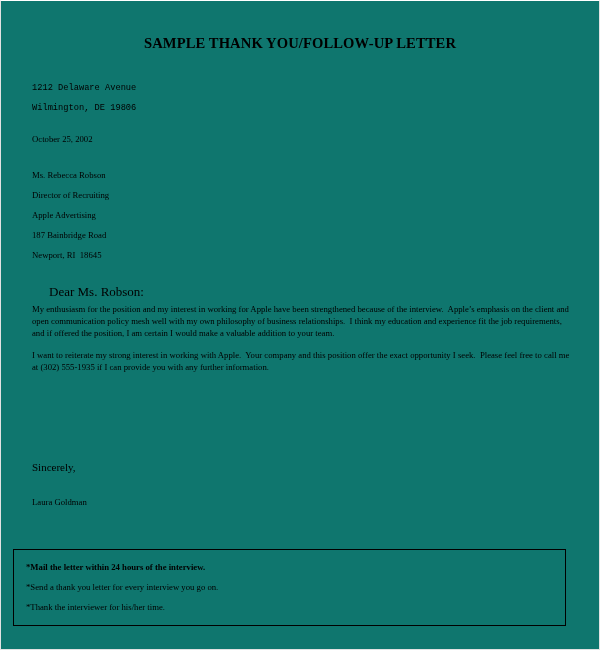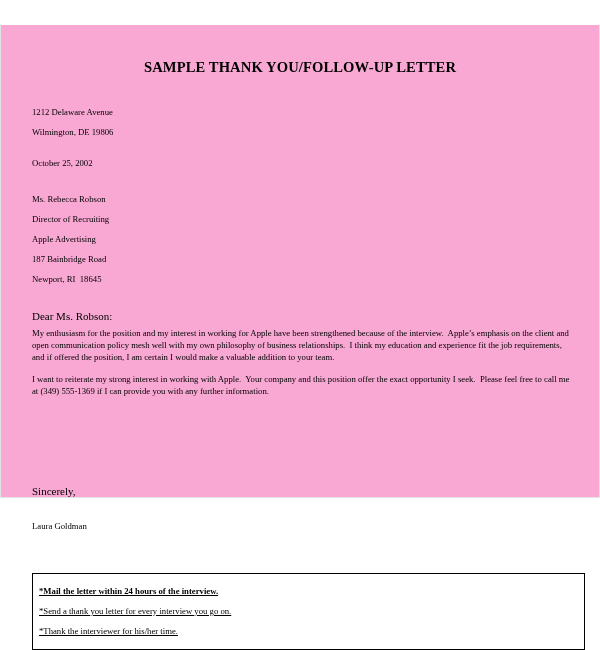--- a/index.html
+++ b/index.html
@@ -12,47 +12,47 @@
     height: 650px;
     overflow: hidden;
     font-family: "Liberation Serif", "DejaVu Serif", serif;
     color: #000000;
   }
 
   .page {
     position: relative;
     box-sizing: border-box;
     width: 600px;
-    height: 474px;
-    background: #f9a8d4;
+    height: 650px;
+    background: #0f766e;
     border-left: 1px solid #e2e2e2;
     border-right: 1px solid #e2e2e2;
     border-bottom: 1px solid #e2e2e2;
     border-top: 1px solid #ffffff;
-    margin-top: 24px;
   }
 
   .doc-title {
     margin: 0;
     padding: 0;
     position: absolute;
     left: 0;
     right: 0;
     top: 34px;
     text-align: center;
     font-size: 14.6px;
     font-weight: bold;
     letter-spacing: 0.1px;
     line-height: 1.1;
   }
 
   .sender-block {
     position: absolute;
     left: 31px;
     top: 77px;
+    font-family: Liberation Mono, monospace;
   }
   .sender-block .addr-line {
     font-size: 8.7px;
     line-height: 20px;
     white-space: pre;
   }
 
   .date-line {
     position: absolute;
     left: 31px;
@@ -67,23 +67,23 @@
     top: 164px;
   }
   .recipient-block .addr-line {
     font-size: 8.7px;
     line-height: 20px;
     white-space: pre;
   }
 
   .salutation {
     position: absolute;
-    left: 31px;
+    left: 48px;
     top: 284px;
-    font-size: 11px;
+    font-size: 13px;
     line-height: 14px;
   }
 
   .body-copy {
     position: absolute;
     left: 31px;
     top: 302px;
     width: 540px;
   }
   .body-copy p {
@@ -105,27 +105,26 @@
   .signature-name {
     position: absolute;
     left: 31px;
     top: 494px;
     font-size: 8.7px;
     line-height: 14px;
   }
 
   .tips-box {
     position: absolute;
-    left: 31px;
+    left: 12px;
     top: 548px;
     width: 553px;
     box-sizing: border-box;
     border: 1.4px solid #000000;
-    padding: 7px 0 8px 6px;
-    text-decoration: underline;
+    padding: 7px 0 8px 12px;
   }
   .tips-box .tip {
     font-size: 8.7px;
     line-height: 20px;
     white-space: pre;
   }
   .tips-box .tip.bold {
     font-weight: bold;
   }
 </style>
@@ -148,21 +147,21 @@
     <div class="addr-line">Director of Recruiting</div>
     <div class="addr-line">Apple Advertising</div>
     <div class="addr-line">187 Bainbridge Road</div>
     <div class="addr-line">Newport, RI  18645</div>
   </div>
 
   <div class="salutation">Dear Ms. Robson:</div>
 
   <div class="body-copy">
     <p>My enthusiasm for the position and my interest in working for Apple have been strengthened because of the interview.  Apple’s emphasis on the client and open communication policy mesh well with my own philosophy of business relationships.  I think my education and experience fit the job requirements, and if offered the position, I am certain I would make a valuable addition to your team.</p>
-    <p>I want to reiterate my strong interest in working with Apple.  Your company and this position offer the exact opportunity I seek.  Please feel free to call me at (349) 555-1369 if I can provide you with any further information.</p>
+    <p>I want to reiterate my strong interest in working with Apple.  Your company and this position offer the exact opportunity I seek.  Please feel free to call me at (302) 555-1935 if I can provide you with any further information.</p>
   </div>
 
   <div class="closing">Sincerely,</div>
 
   <div class="signature-name">Laura Goldman</div>
 
   <div class="tips-box">
     <div class="tip bold">*Mail the letter within 24 hours of the interview.</div>
     <div class="tip">*Send a thank you letter for every interview you go on.</div>
     <div class="tip">*Thank the interviewer for his/her time.</div>

